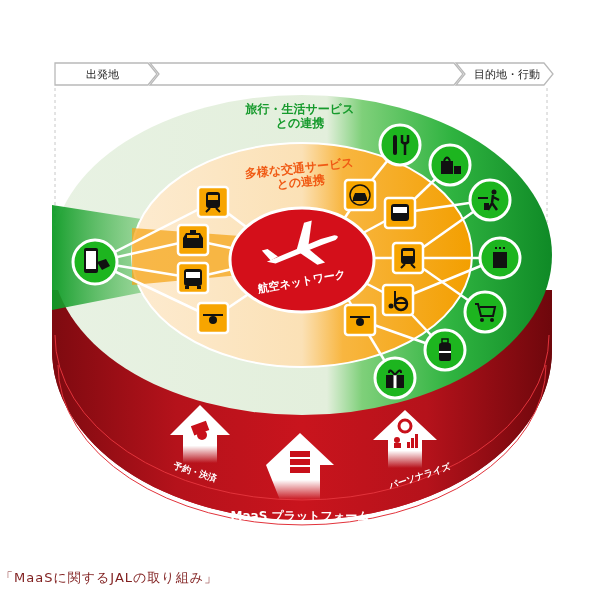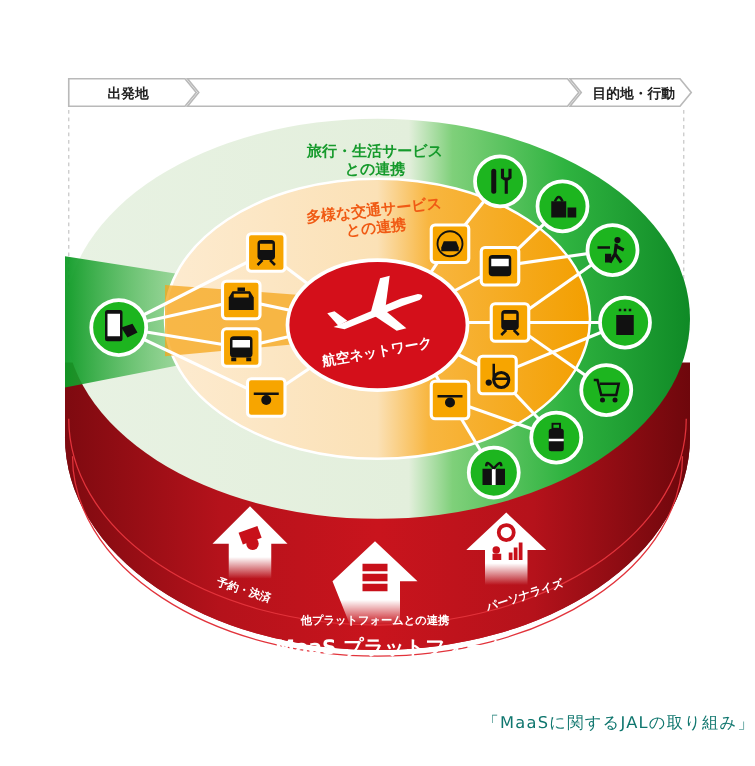--- a/index.html
+++ b/index.html
@@ -1,20 +1,20 @@
 <!DOCTYPE html>
 <html><head>
 <meta charset="utf-8">
 <style>
   html, body { margin:0; padding:0; background:#ffffff; }
   body { width:604px; height:613px; position:relative; overflow:hidden; font-family:"DejaVu Sans", sans-serif; }
   .stage { position:absolute; left:0; top:0; width:604px; height:613px; }
-  .hdr { position:absolute; top:63px; height:22px; display:flex; align-items:center; justify-content:center; font-size:11px; font-weight:bold; color:#222; }
+  .hdr { position:absolute; top:63px; height:22px; display:flex; align-items:center; justify-content:center; font-size:11px; font-weight:normal; color:#222; }
   .lbl { position:absolute; font-weight:bold; text-align:center; line-height:1.15; }
-  .caption { position:absolute; left:0; width:604px; top:569px; text-align:right; font-size:13px; color:#0f766e; letter-spacing:1px; }
+  .caption { position:absolute; left:0; width:604px; top:569px; text-align:left; font-size:13px; color:#7f1d1d; letter-spacing:1px; }
   .redtxt { position:absolute; color:#fff; font-weight:bold; text-align:center; white-space:nowrap; }
 </style>
 </head>
 <body>
 
 <div class="stage">
 
   <svg width="604" height="613" viewBox="0 0 604 613" style="position:absolute;left:0;top:0">
     <defs>
       <linearGradient id="redSide" x1="0" y1="0" x2="1" y2="0">
@@ -243,29 +243,28 @@
             <rect x="6" y="8" width="3" height="10" fill="#c8101a"></rect>
             <rect x="10" y="4" width="3" height="14" fill="#c8101a"></rect>
         </g>
       </g>
     </g>
   </svg>
 
   <div class="hdr" style="left:55px;width:95px;">出発地</div>
   <div class="hdr" style="left:463px;width:88px;text-align:right;">目的地・行動</div>
 
-  <div class="lbl" style="left:220px;top:115px;width:160px;font-size:12px;color:#169a2c;">
+  <div class="lbl" style="left:220px;top:103px;width:160px;font-size:12px;color:#169a2c;">
     <div>旅行・生活サービス</div>
     <div>との連携</div>
   </div>
   <div class="lbl" style="left:225px;top:162px;width:150px;font-size:12px;color:#f05a14;transform:rotate(-6deg);">
     <div>多様な交通サービス</div>
     <div>との連携</div>
   </div>
   <div class="lbl" style="left:252px;top:276px;width:100px;font-size:11px;color:#fff;transform:rotate(-10deg);">航空ネットワーク</div>
 
   <div class="redtxt" style="left:160px;top:466px;width:70px;font-size:9px;transform:rotate(18deg);">予約・決済</div>
-  <div class="redtxt" style="left:230px;top:490px;width:140px;font-size:9px;">他プラットフォームとの連携</div>
   <div class="redtxt" style="left:375px;top:470px;width:90px;font-size:9px;transform:rotate(-18deg);">パーソナライズ</div>
-  <div class="redtxt" style="left:220px;top:508px;width:160px;font-size:16px;">MaaS プラットフォーム</div>
+  <div class="redtxt" style="left:220px;top:508px;width:160px;font-size:12px;">MaaS プラットフォーム</div>
 
   <div class="caption">「MaaSに関するJALの取り組み」</div>
 </div>
 
 </body></html>

